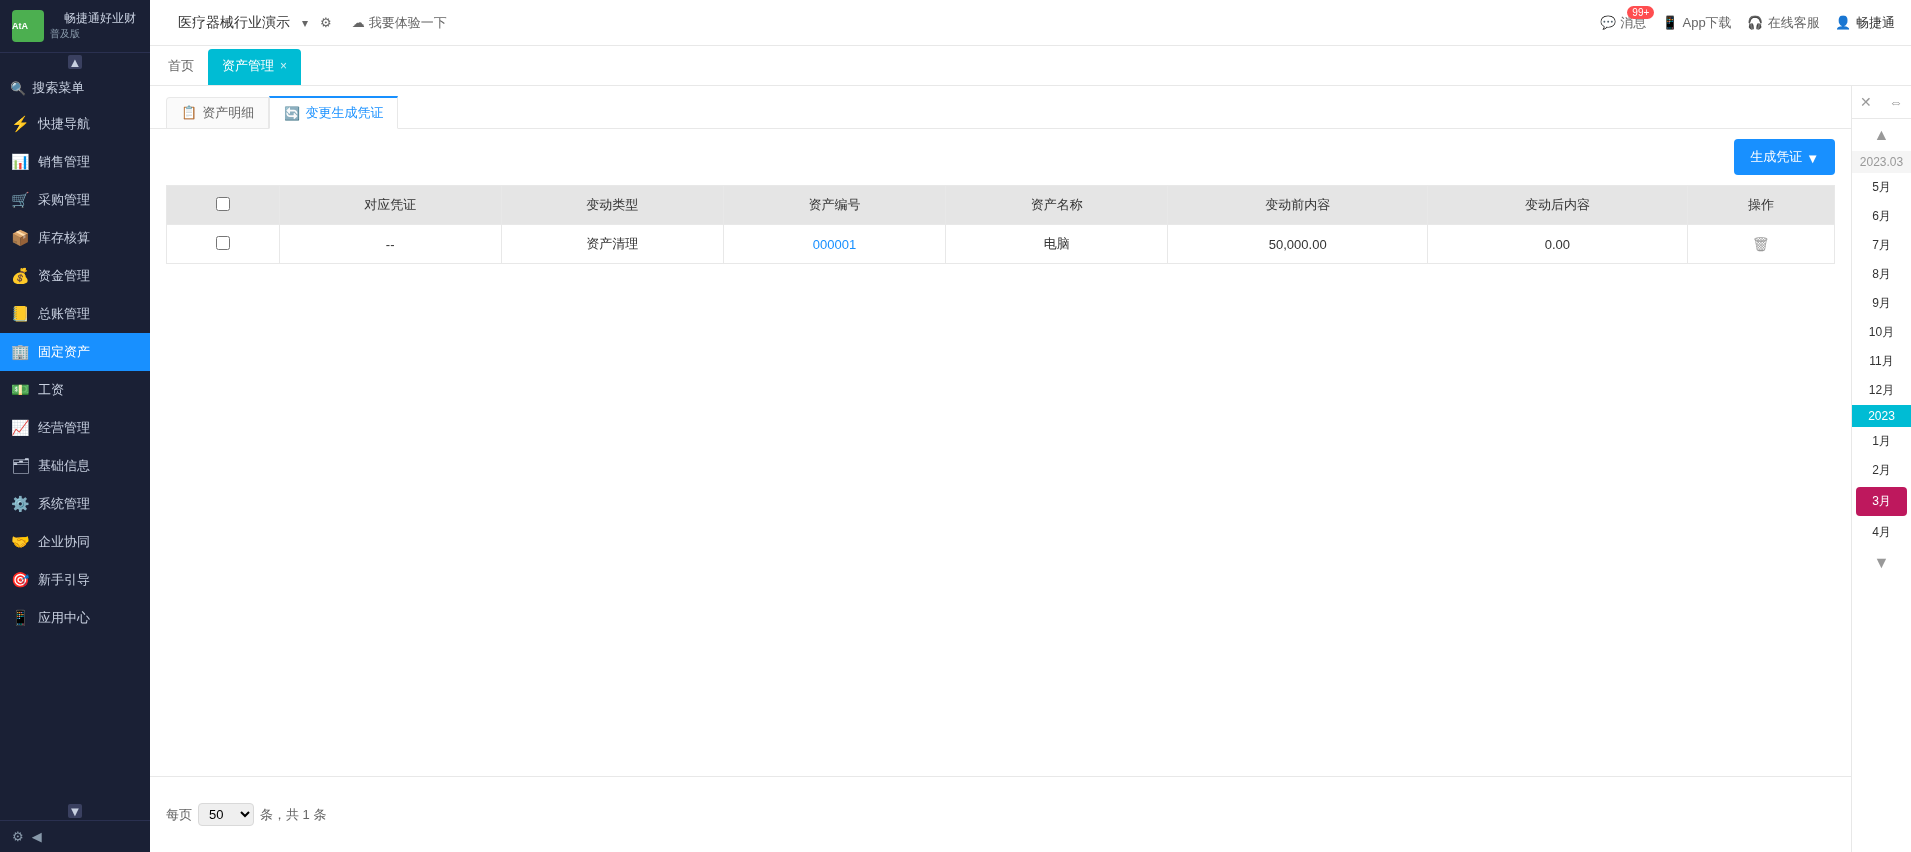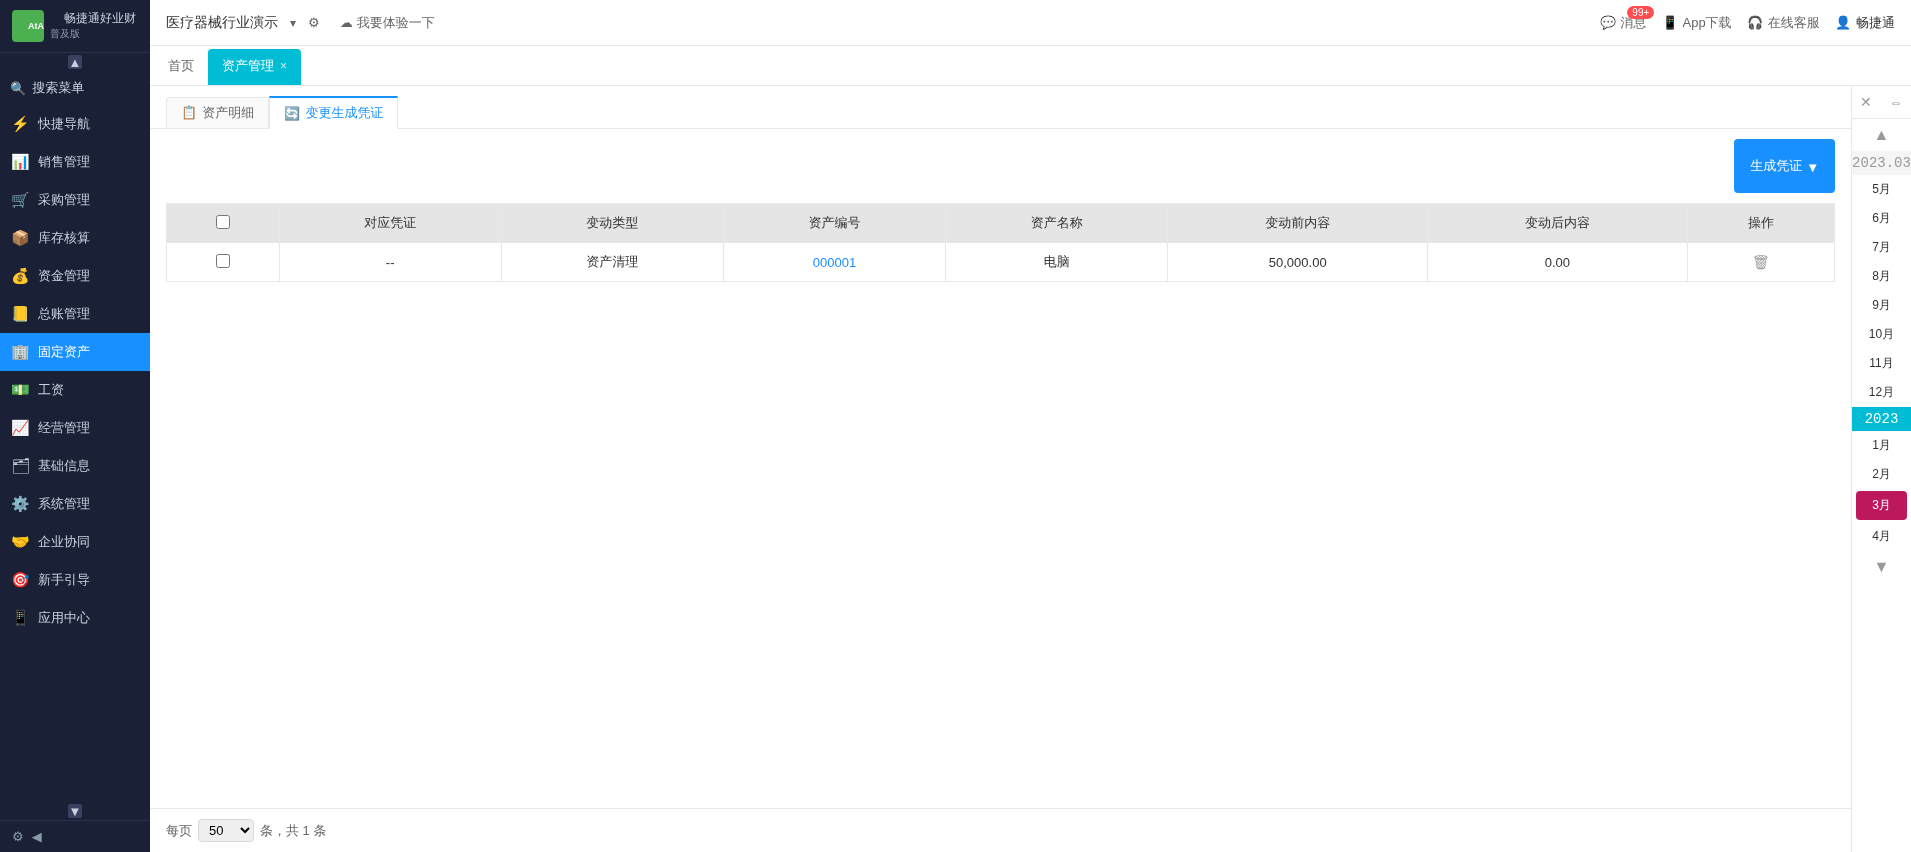--- a/index.html
+++ b/index.html
@@ -1,39 +1,39 @@
 <!DOCTYPE html>
 <html><head>
   <meta charset="utf-8">
   <style>
     * { box-sizing: border-box; margin: 0; padding: 0; }
     body { font-family: "Microsoft YaHei", "PingFang SC", sans-serif; font-size: 13px; color: #333; display: flex; height: 852px; overflow: hidden; background: #f0f2f5; }
 
     
     .sidebar { width: 150px; background: #1a2035; display: flex; flex-direction: column; height: 100%; color: #c8d0e0; flex-shrink: 0; }
     .sidebar-logo { padding: 10px 12px; display: flex; align-items: center; gap: 6px; border-bottom: 1px solid #2a3050; }
-    .sidebar-logo-icon { width: 32px; height: 32px; background: #4CAF50; border-radius: 4px; display: flex; align-items: center; justify-content: flex-end; color: white; font-size: 11px; font-weight: bold; }
+    .sidebar-logo-icon { width: 32px; height: 32px; background: #4CAF50; border-radius: 4px; display: flex; align-items: center; justify-content: flex-start; color: white; font-size: 11px; font-weight: bold; }
     .sidebar-logo-text { font-size: 12px; color: #c8d0e0; line-height: 1.3; margin-left: 14px; }
     .sidebar-logo-badge { font-size: 10px; color: #8899aa; }
     .sidebar-search { padding: 8px 10px; display: flex; align-items: center; gap: 6px; cursor: pointer; color: #c8d0e0; }
     .sidebar-nav { flex: 1; overflow-y: auto; }
     .sidebar-nav::-webkit-scrollbar { width: 0; }
     .nav-item { padding: 10px 12px; display: flex; align-items: center; gap: 8px; cursor: pointer; color: #c8d0e0; font-size: 13px; transition: background 0.2s; }
     .nav-item.active { background: #1890ff; color: white; }
     .nav-icon { width: 18px; height: 18px; display: flex; align-items: center; justify-content: center; font-size: 15px; }
     .sidebar-scroll-btn { width: 14px; height: 14px; background: #3a4060; margin: 2px auto; display: flex; align-items: center; justify-content: center; cursor: pointer; border-radius: 2px; }
     .sidebar-bottom { display: flex; align-items: center; padding: 8px 12px; border-top: 1px solid #2a3050; gap: 8px; }
     .sidebar-bottom-btn { cursor: pointer; color: #8899aa; }
 
     
     .main { flex: 1; display: flex; flex-direction: column; overflow: hidden; }
 
     
     .topbar { height: 46px; background: white; display: flex; align-items: center; padding: 0 16px; border-bottom: 1px solid #e8e8e8; gap: 12px; flex-shrink: 0; }
-    .topbar-title { font-size: 14px; color: #333; font-weight: 500; }
+    .topbar-title { font-size: 14px; color: #333; font-weight: 500; margin-left: 12px; }
     .topbar-dropdown { cursor: pointer; color: #666; font-size: 12px; }
     .topbar-settings { cursor: pointer; color: #666; }
     .topbar-feedback { display: flex; align-items: center; gap: 4px; color: #666; font-size: 13px; cursor: pointer; margin-left: 8px; }
     .topbar-right { margin-left: auto; display: flex; align-items: center; gap: 16px; }
     .topbar-msg { display: flex; align-items: center; gap: 4px; cursor: pointer; color: #666; font-size: 13px; position: relative; }
     .badge { background: #ff4d4f; color: white; font-size: 10px; border-radius: 10px; padding: 1px 5px; position: absolute; top: -8px; right: -8px; }
     .topbar-user { display: flex; align-items: center; gap: 4px; cursor: pointer; color: #333; font-size: 13px; }
 
     
     .tabs-bar { height: 40px; background: white; display: flex; align-items: flex-end; padding: 0 4px; border-bottom: 1px solid #e8e8e8; flex-shrink: 0; }
@@ -47,45 +47,45 @@
 
     
     .sub-tabs { display: flex; align-items: center; padding: 10px 16px 0; border-bottom: 1px solid #e8e8e8; gap: 0; background: white; }
     .sub-tab { padding: 6px 14px; cursor: pointer; font-size: 13px; color: #666; border: 1px solid #e8e8e8; border-bottom: none; display: flex; align-items: center; gap: 5px; background: #fafafa; }
     .sub-tab:first-child { border-radius: 4px 0 0 0; }
     .sub-tab.active { background: white; color: #1890ff; border-top: 2px solid #1890ff; border-bottom: 1px solid white; margin-bottom: -1px; z-index: 1; }
     .sub-tab-icon { font-size: 13px; }
 
     
     .table-toolbar { display: flex; justify-content: flex-end; padding: 10px 16px; background: white; }
-    .btn-primary { background: #1890ff; color: white; border: none; padding: 18px 16px; border-radius: 4px; cursor: pointer; font-size: 13px; display: flex; align-items: flex-end; gap: 4px; }
+    .btn-primary { background: #1890ff; color: white; border: none; padding: 9px 16px; border-radius: 4px; cursor: pointer; font-size: 13px; display: flex; align-items: flex-end; gap: 4px; }
 
     
     .table-wrap { flex: 1; overflow: auto; padding: 0 16px; }
     table { width: 100%; border-collapse: collapse; }
     thead tr { background: #e5e5e5; }
     th { padding: 10px 12px; text-align: center; font-weight: 500; color: #333; border: 1px solid #e8e8e8; font-size: 13px; }
     td { padding: 10px 12px; text-align: center; border: 1px solid #e8e8e8; color: #333; font-size: 13px; }
     .td-number { color: #333; }
     .td-delete { cursor: pointer; color: #999; font-size: 14px; }
     input[type="checkbox"] { cursor: pointer; width: 14px; height: 14px; }
 
     
-    .pagination { padding: 10px 16px; display: flex; align-items: center; gap: 6px; border-top: 1px solid #e8e8e8; background: white; }
+    .pagination { padding: 26px 16px; display: flex; align-items: center; gap: 6px; border-top: 1px solid #e8e8e8; background: white; }
     .pagination-label { color: #666; font-size: 13px; }
     .page-size-select { padding: 2px 6px; border: 1px solid #d9d9d9; border-radius: 4px; font-size: 13px; cursor: pointer; }
 
     
     .right-panel { width: 60px; background: white; border-left: 1px solid #e8e8e8; display: flex; flex-direction: column; overflow: hidden; flex-shrink: 0; }
     .right-panel-header { display: flex; justify-content: space-between; align-items: center; padding: 8px 8px; border-bottom: 1px solid #e8e8e8; }
     .panel-close-btn { cursor: pointer; color: #999; font-size: 14px; }
     .panel-expand-btn { cursor: pointer; color: #999; font-size: 14px; }
     .date-list { flex: 1; overflow-y: auto; display: flex; flex-direction: column; }
     .date-list::-webkit-scrollbar { width: 0; }
-    .date-year { font-size: 14px; color: #999; text-align: center; padding: 4px 0; background: #f5f5f5; font-family: Liberation Mono, monospace; }
+    .date-year { font-size: 12px; color: #999; text-align: center; padding: 4px 0; background: #f5f5f5; }
     .date-month { padding: 6px 8px; text-align: center; cursor: pointer; font-size: 12px; color: #333; }
     .date-month.active { background: #1890ff; color: white; border-radius: 4px; margin: 2px 4px; }
     .date-nav { display: flex; justify-content: center; align-items: center; padding: 4px 0; }
     .date-nav-btn { cursor: pointer; color: #999; font-size: 16px; width: 24px; height: 24px; display: flex; align-items: center; justify-content: center; border-radius: 50%; }
   </style>
 </head>
 <body>
 
 <div class="sidebar">
   <div class="sidebar-logo">

